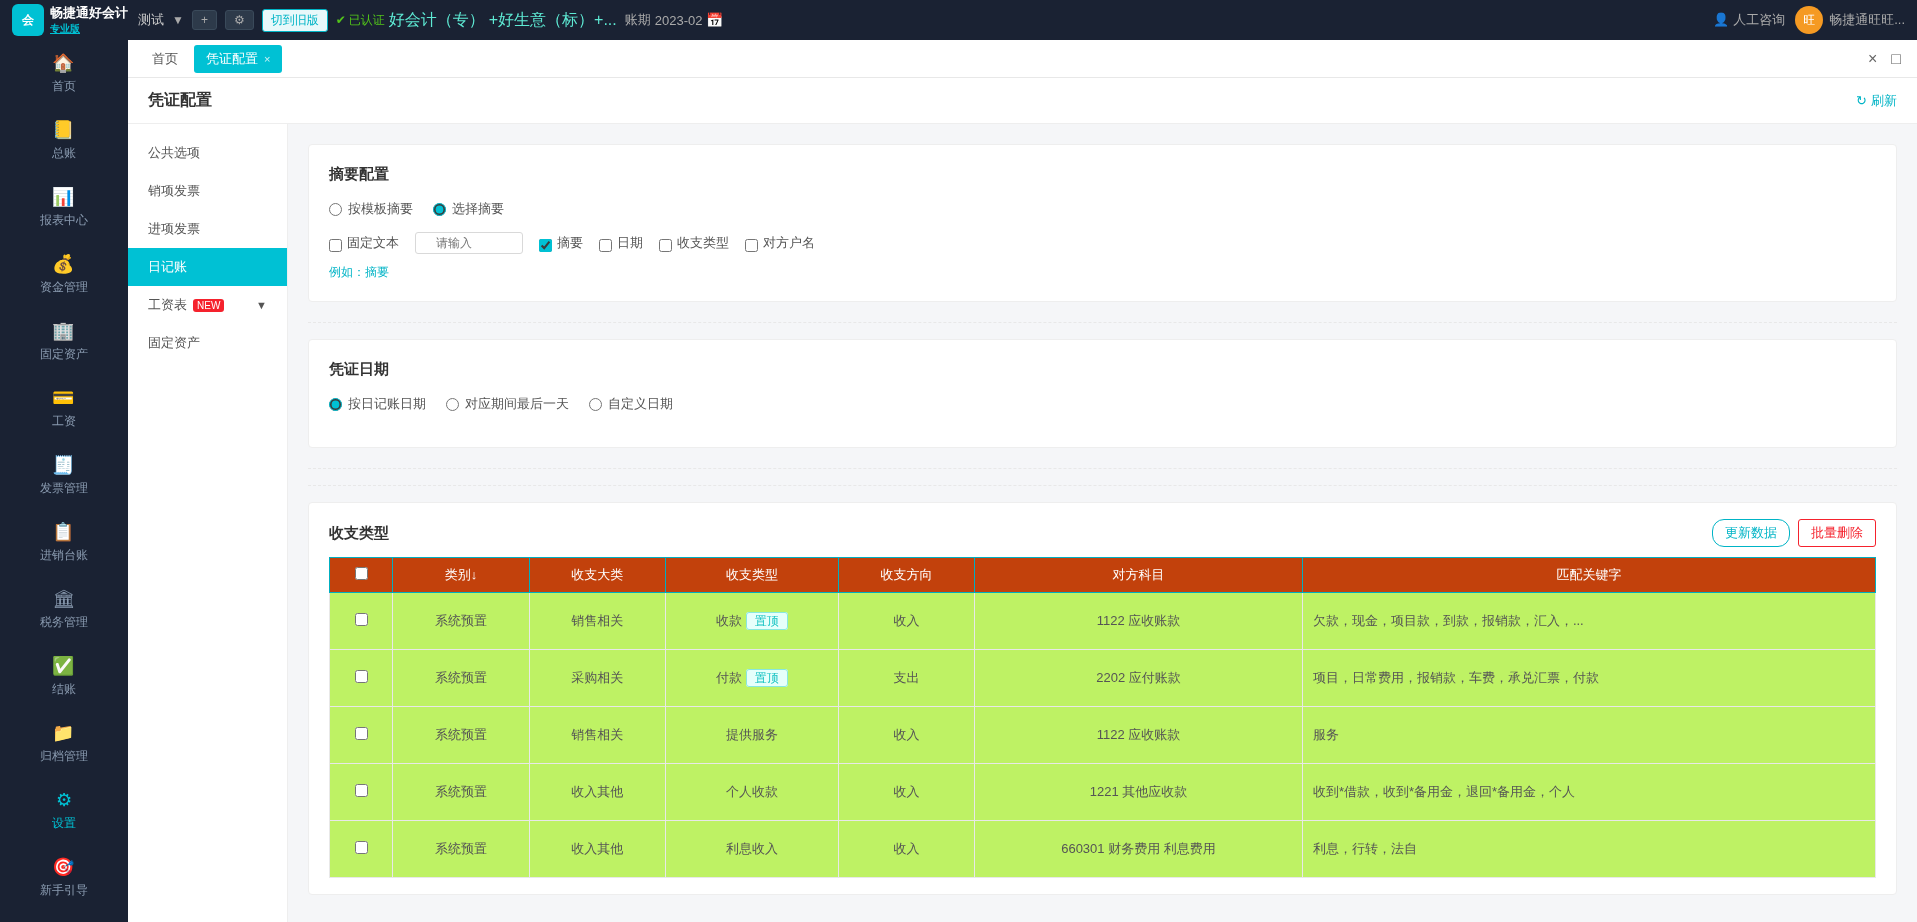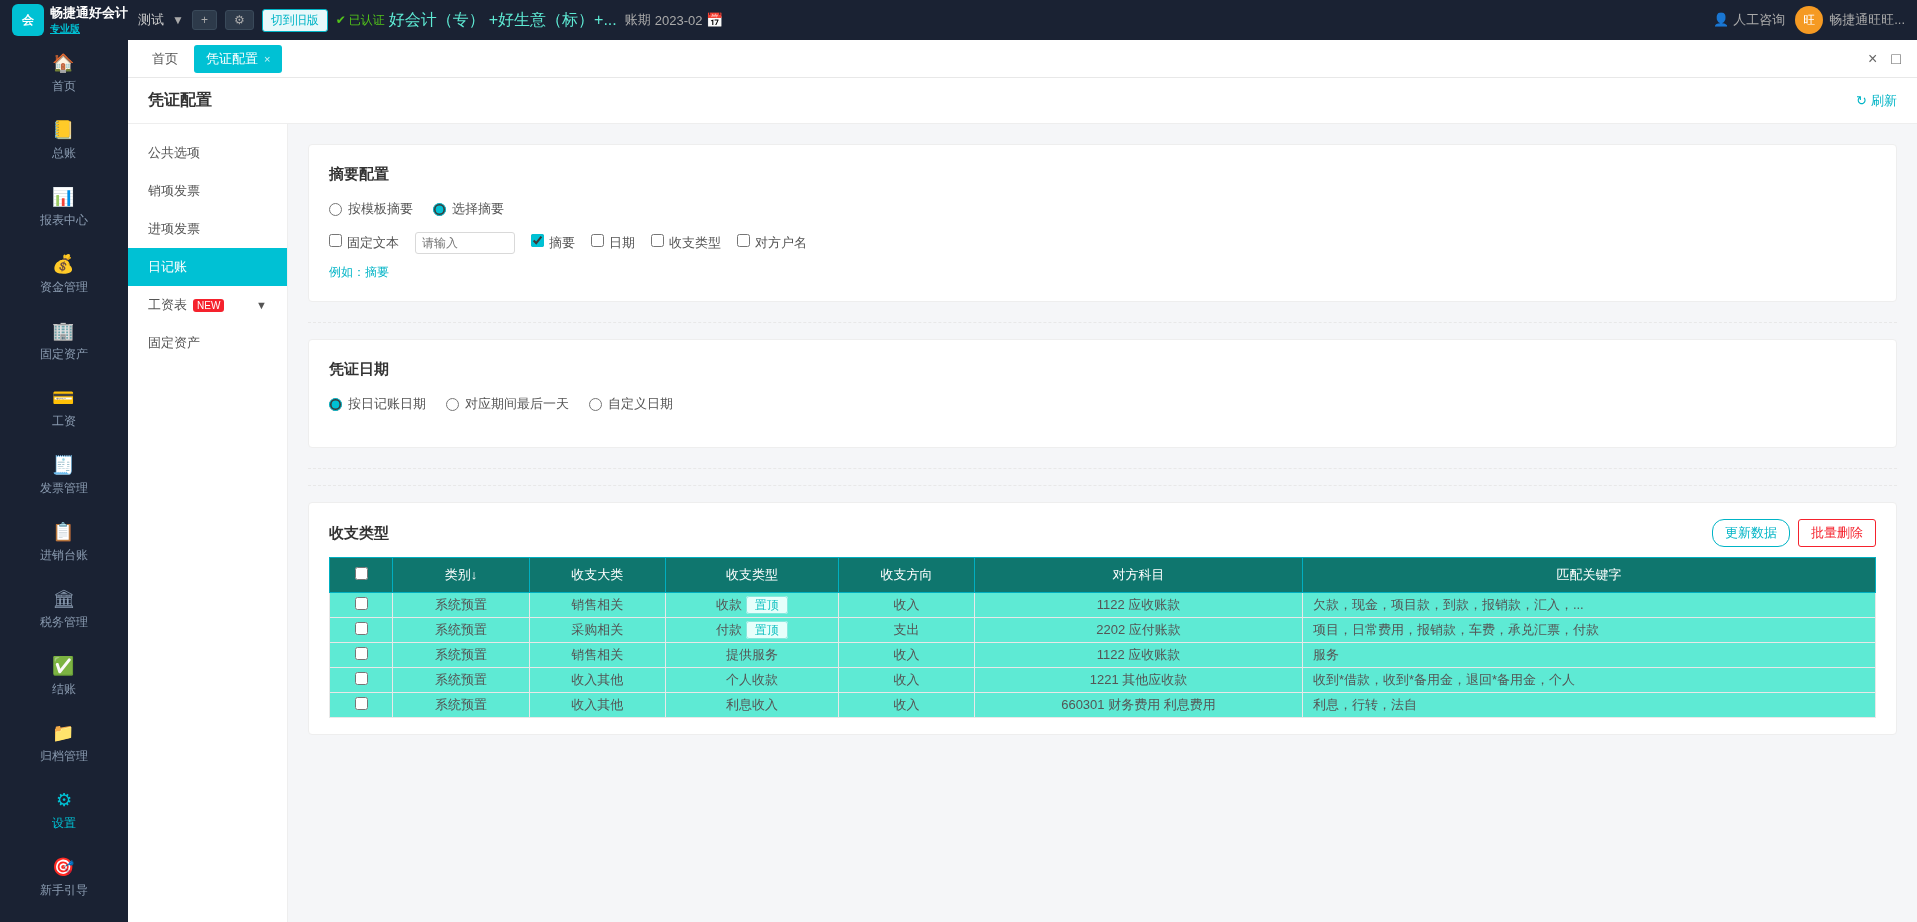--- a/index.html
+++ b/index.html
@@ -67,44 +67,44 @@
     .section { background: #fff; border-radius: 4px; margin-bottom: 20px; padding: 20px; border: 1px solid #eee; }
     .section-title { font-size: 15px; font-weight: bold; color: #333; margin-bottom: 16px; }
 
     
     .radio-group { display: flex; gap: 20px; margin-bottom: 14px; }
     .radio-item { display: flex; align-items: center; gap: 6px; cursor: pointer; font-size: 13px; color: #555; }
     .radio-item input[type="radio"] { accent-color: #00c1d4; cursor: pointer; }
 
     
     .checkbox-group { display: flex; align-items: center; gap: 16px; margin-bottom: 10px; flex-wrap: wrap; }
-    .checkbox-item { display: flex; align-items: flex-start; gap: 5px; cursor: pointer; font-size: 13px; color: #555; }
+    .checkbox-item { display: flex; align-items: flex-end; gap: 5px; cursor: pointer; font-size: 13px; color: #555; }
     .checkbox-item input[type="checkbox"] { accent-color: #00c1d4; cursor: pointer; }
 
     
-    .text-input { border: 1px solid #d9d9d9; border-radius: 3px; padding: 3px 6px; font-size: 12px; color: #4d7c0f; width: 100px; }
+    .text-input { border: 1px solid #d9d9d9; border-radius: 3px; padding: 3px 20px; font-size: 12px; color: #4d7c0f; width: 108px; }
 
     
     .example-text { color: #00b4c6; font-size: 12px; margin-top: 6px; }
 
     
     .section-divider { border: none; border-top: 1px dashed #e8e8e8; margin: 0 0 16px 0; }
 
     
     .table-section { background: #fff; border-radius: 4px; padding: 16px 20px; border: 1px solid #eee; }
     .table-header-row { display: flex; align-items: center; justify-content: space-between; margin-bottom: 10px; }
     .table-section-title { font-size: 15px; font-weight: bold; color: #333; }
     .table-actions { display: flex; gap: 8px; }
     .btn-outline { border: 1px solid #00b4c6; color: #00b4c6; background: #fff; padding: 4px 12px; border-radius: 12px; font-size: 13px; cursor: pointer; }
     .btn-danger-outline { border: 1px solid #f5222d; color: #f5222d; background: #fff; padding: 4px 12px; border-radius: 3px; font-size: 13px; cursor: pointer; }
 
     
     .data-table { width: 100%; border-collapse: collapse; }
-    .data-table th { background: #0f766e; color: #fff; padding: 8px 10px; text-align: center; font-size: 13px; font-weight: normal; border: 1px solid #00afc0; }
-    .data-table td { padding: 3px 10px; text-align: center; font-size: 13px; border: 1px solid #e8e8e8; background: #5eead4; color: #555; }
+    .data-table th { background: #c2410c; color: #fff; padding: 8px 10px; text-align: center; font-size: 13px; font-weight: normal; border: 1px solid #00afc0; }
+    .data-table td { padding: 19px 10px; text-align: center; font-size: 13px; border: 1px solid #e8e8e8; background: #bef264; color: #555; }
     .tag-teal { background: #e6fffb; color: #13c2c2; border: 1px solid #87e8de; padding: 1px 8px; border-radius: 3px; font-size: 12px; cursor: pointer; }
 
     
     .period-display { display: flex; align-items: center; gap: 4px; color: #aaa; font-size: 13px; }
     .period-icon { font-size: 14px; }
   </style>
 </head>
 <body>
 
 <div class="topbar">

